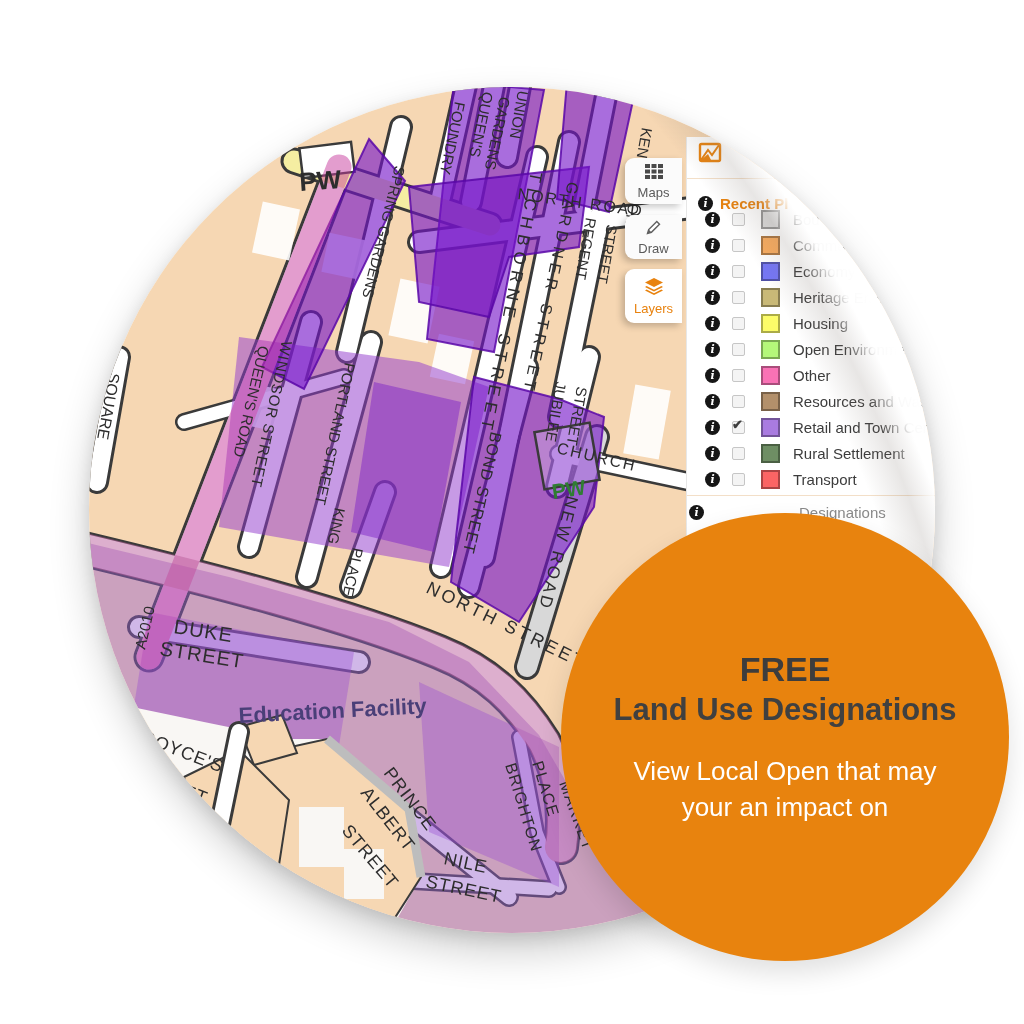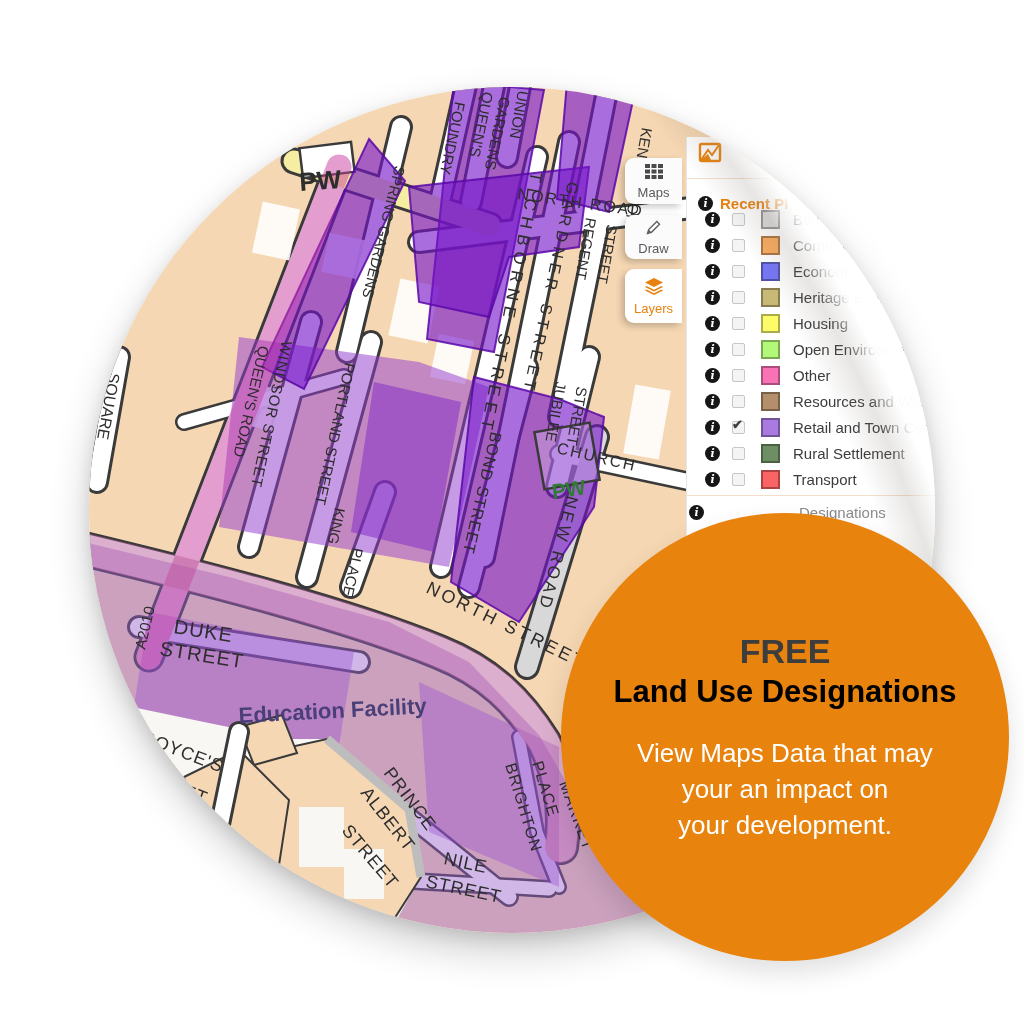--- a/index.html
+++ b/index.html
@@ -387,21 +387,20 @@
         <span class="info">i</span>
         <span class="f-label">Designations</span>
       </div>
     </div>
 
     <div class="edge-fade"></div>
   </div>
 
   <div class="promo-circle" style="background-color: rgb(232, 131, 14);">
     <div class="promo-h1" style="color: rgb(61, 61, 61);">FREE</div>
-    <div class="promo-h2" style="color: #000000;">Land Use Designations</div>
+    <div class="promo-h2" style="color: #404040;">Land Use Designations</div>
     <div class="promo-body" style="color: rgb(255, 255, 255);">
-      <div>View Maps Data that may</div>
+      <div>View Local Open that may</div>
       <div>your an impact on</div>
-      <div>your development.</div>
     </div>
   </div>
 
 </div>
 
 </body></html>

